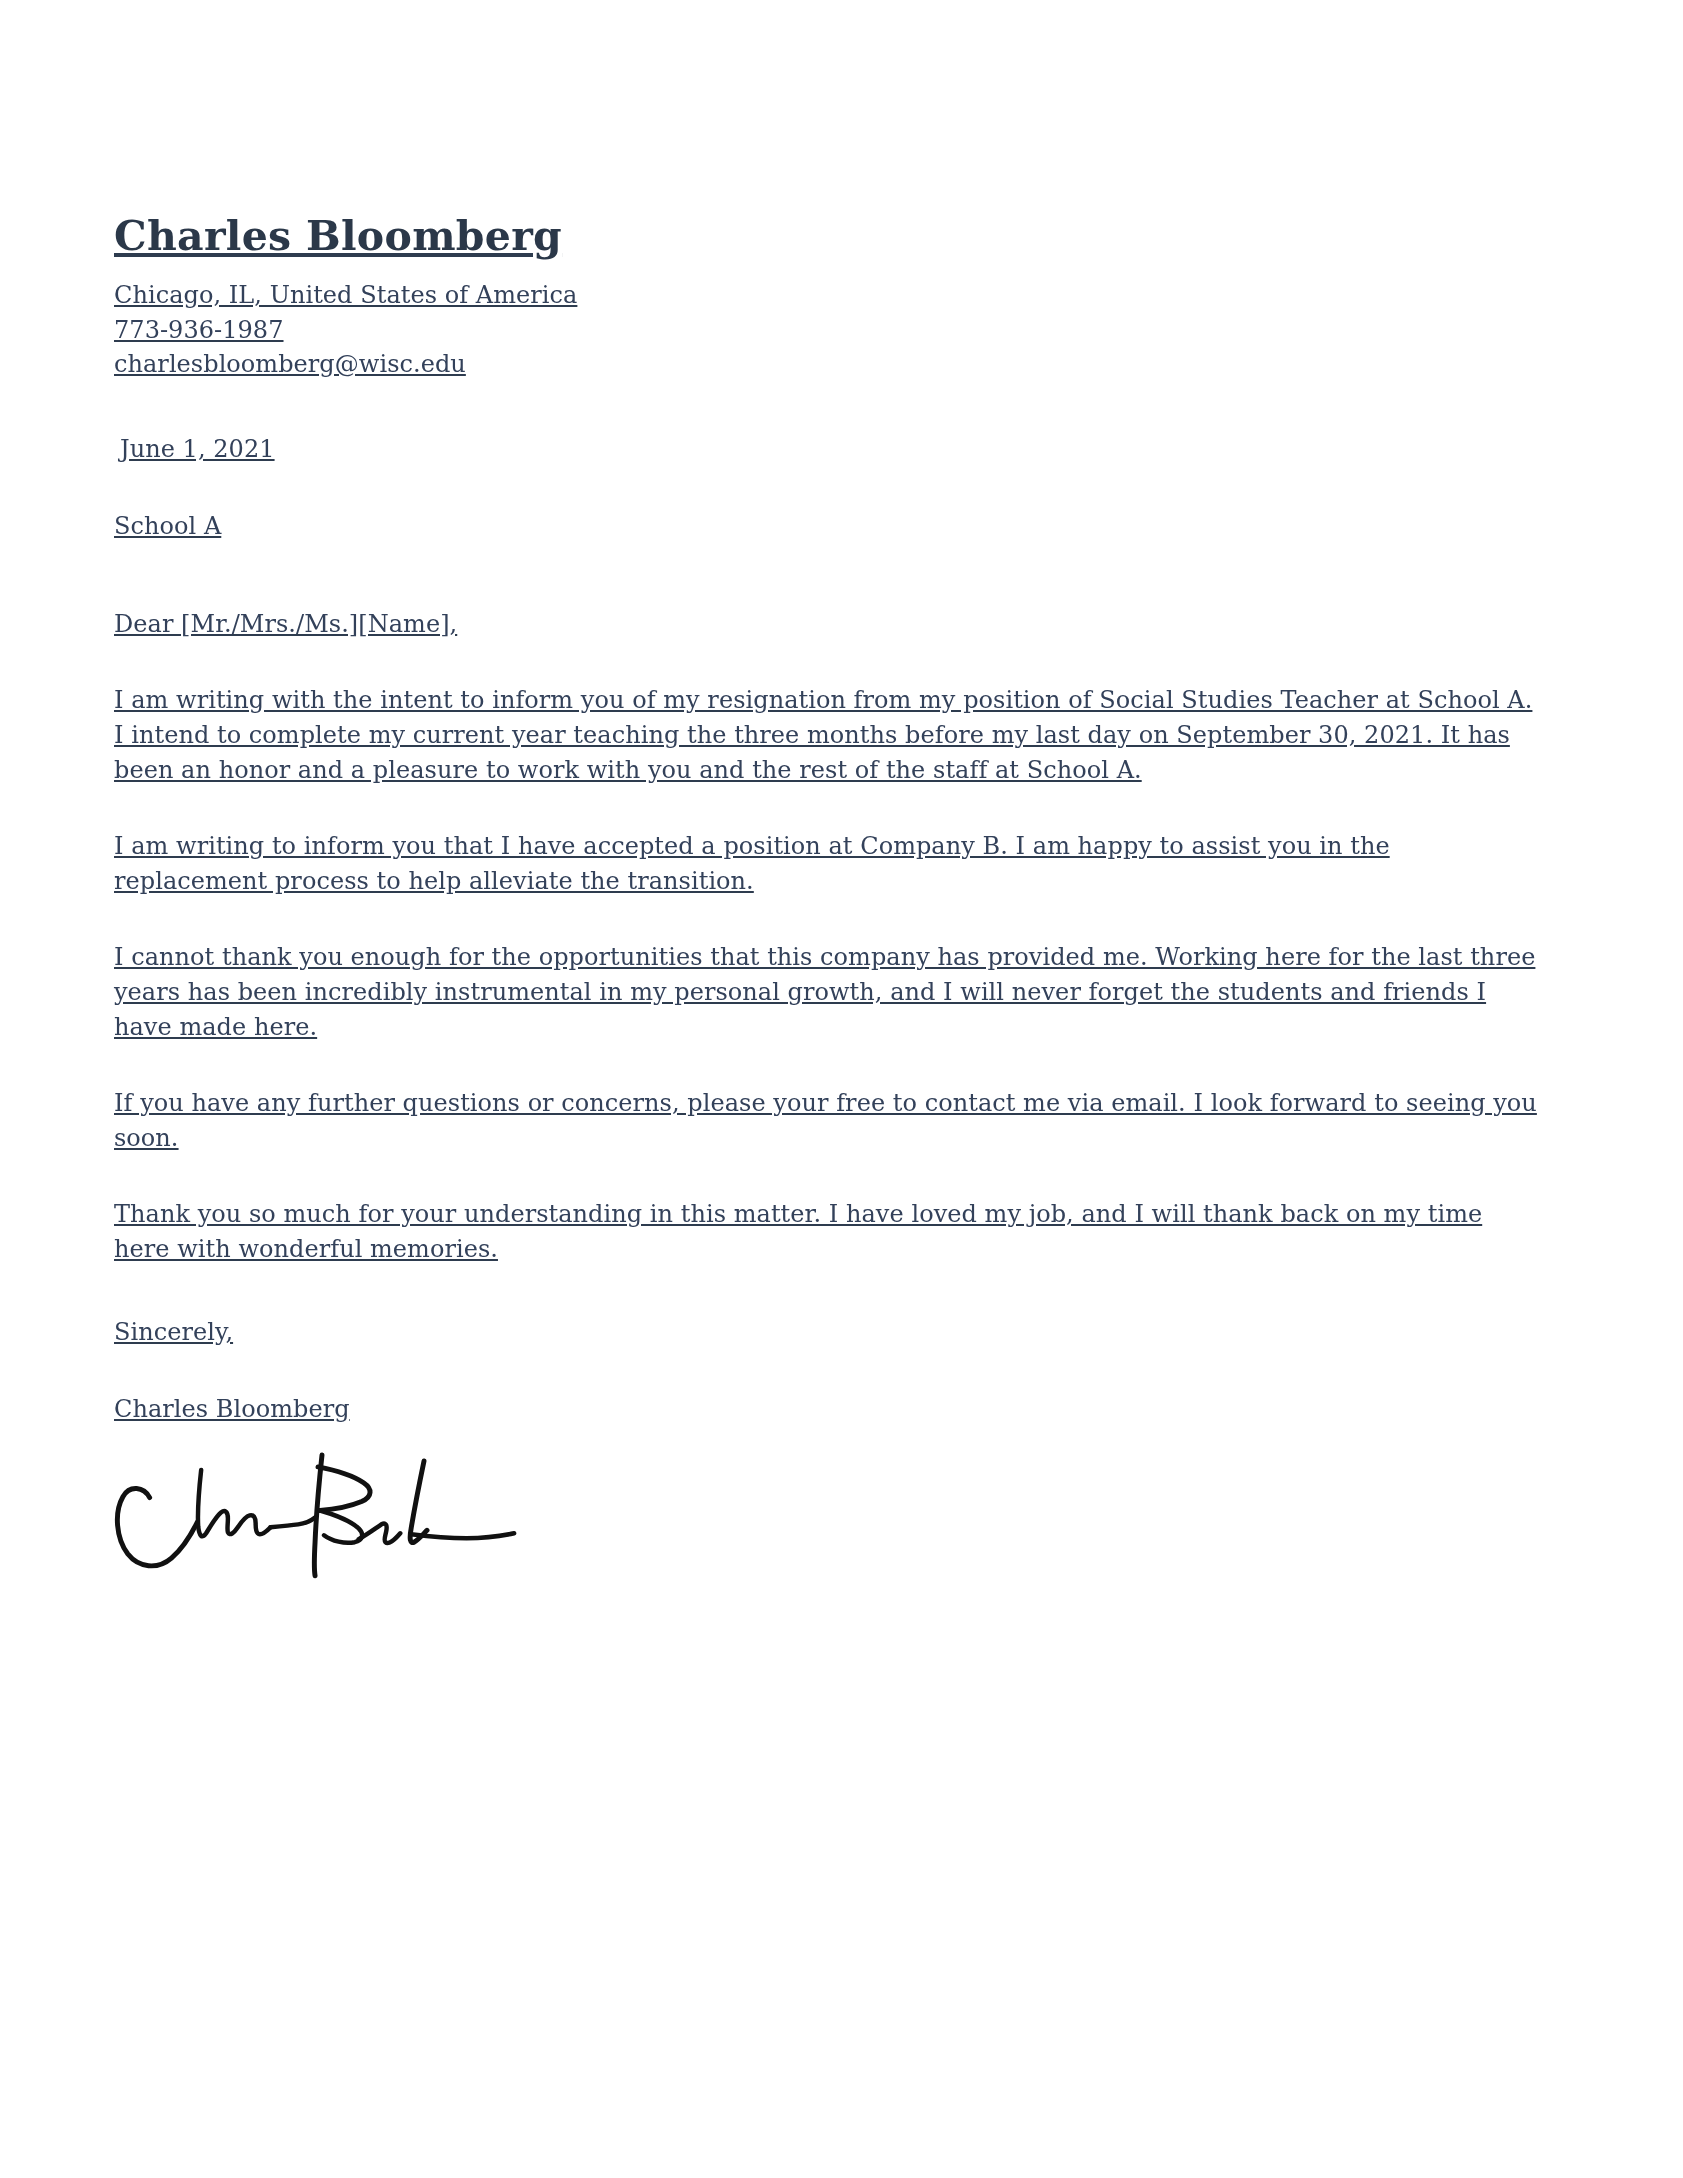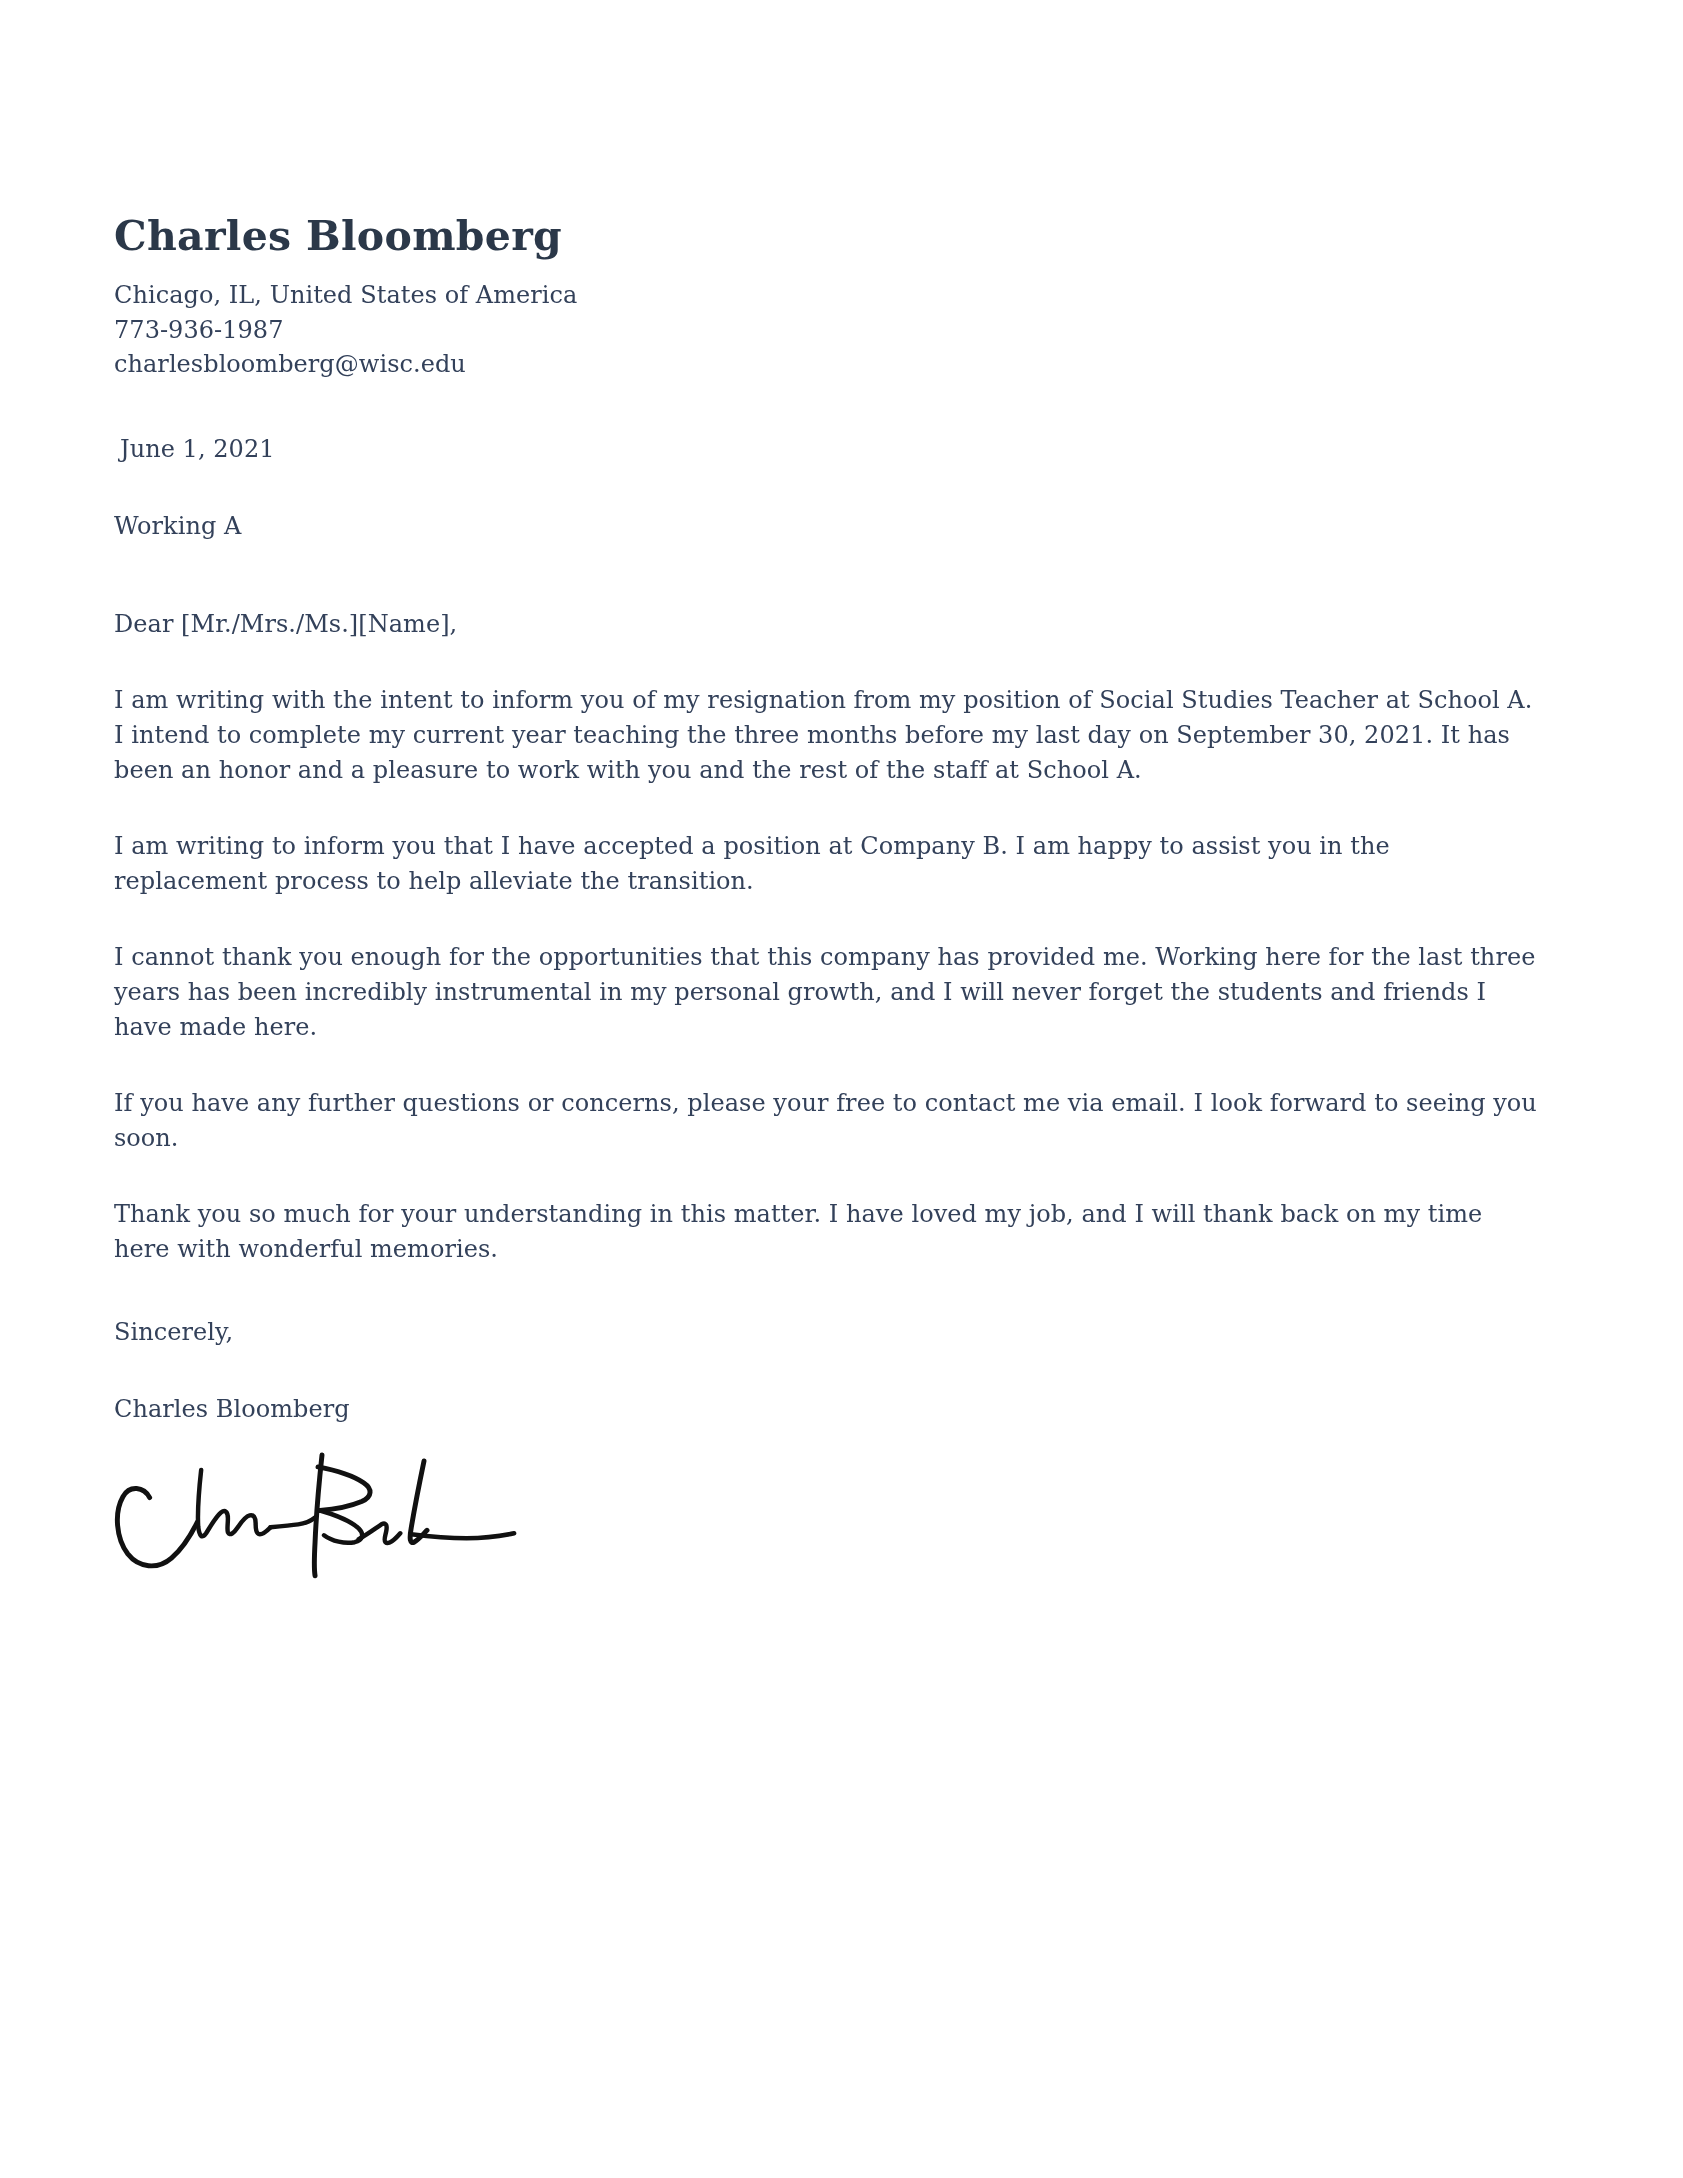--- a/index.html
+++ b/index.html
@@ -15,20 +15,21 @@
     color: #2e3c4f;
     -webkit-font-smoothing: antialiased;
   }
   .page {
     position: relative;
     width: 1388px;
     height: 2178px;
     background: #ffffff;
     box-sizing: border-box;
     padding: 213px 158px 0 114px;
+    text-decoration: underline;
   }
   .letter {
     width: 1426px;
   }
   
   .sender-name {
     font-family: "DejaVu Serif", "Liberation Serif", serif;
     font-weight: 700;
     font-size: 41px;
     letter-spacing: 0.3px;
@@ -83,21 +84,21 @@
     <h1 class="sender-name">Charles Bloomberg</h1>
 
     <p class="sender-line">Chicago, IL, United States of America</p>
 
     <p class="sender-line">773-936-1987</p>
 
     <p class="sender-line sender-contact">charlesbloomberg@wisc.edu</p>
 
     <p class="block gap-date">June 1, 2021</p>
 
-    <p class="block gap-recip">Working A</p>
+    <p class="block gap-recip">School A</p>
 
     <p class="block gap-salute">Dear [Mr./Mrs./Ms.][Name],</p>
 
     <p class="block gap-para">I am writing with the intent to inform you of my resignation from my position of Social Studies Teacher at School A. I intend to complete my current year teaching the three months before my last day on September 30, 2021. It has been an honor and a pleasure to work with you and the rest of the staff at School A.</p>
 
     <p class="block gap-para">I am writing to inform you that I have accepted a position at Company B. I am happy to assist you in the replacement process to help alleviate the transition.</p>
 
     <p class="block gap-para">I cannot thank you enough for the opportunities that this company has provided me. Working here for the last three years has been incredibly instrumental in my personal growth, and I will never forget the students and friends I have made here.</p>
 
     <p class="block gap-para">If you have any further questions or concerns, please your free to contact me via email. I look forward to seeing you soon.</p>

